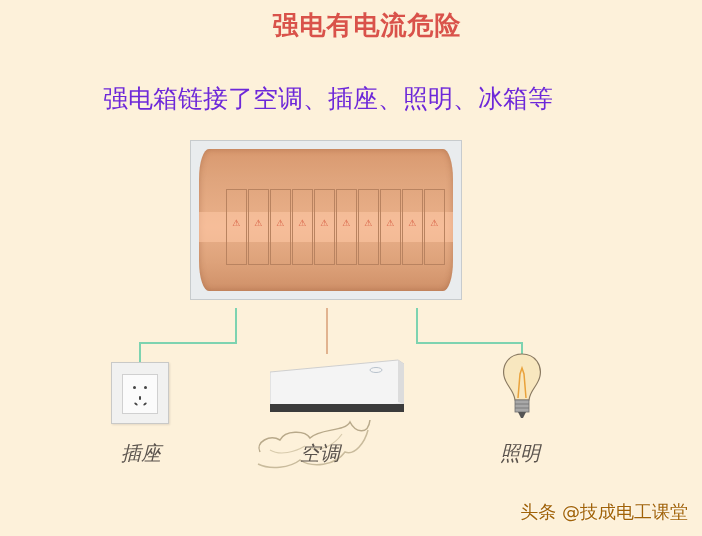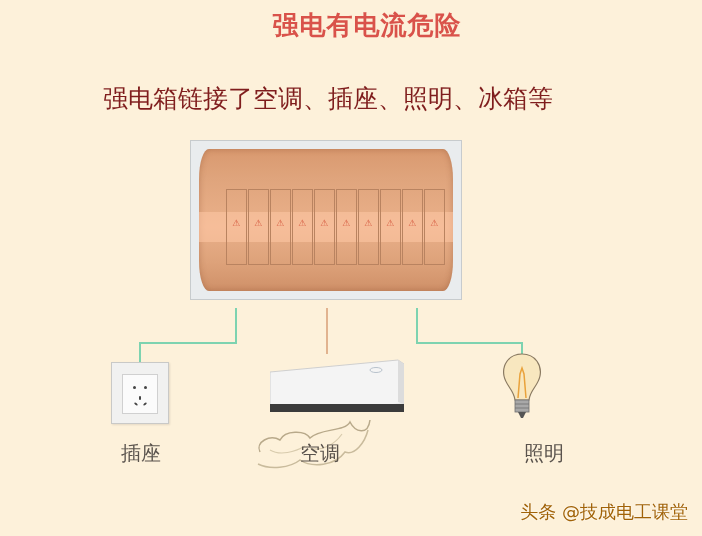--- a/index.html
+++ b/index.html
@@ -1,41 +1,41 @@
 <!DOCTYPE html>
 <html><head>
 <meta charset="utf-8">
 <style>
   html, body { margin:0; padding:0; }
   body { width:702px; height:536px; background:#fdf1da; position:relative; overflow:hidden;
          font-family:"DejaVu Sans", sans-serif; }
   .title { position:absolute; left:16px; width:702px; top:8px; text-align:center; font-size:26px;
            font-weight:bold; color:#d9524a; letter-spacing:1px; }
-  .subtitle { position:absolute; left:103px; top:82px; font-size:25px; color:#7f1d1d; white-space:nowrap; }
+  .subtitle { position:absolute; left:103px; top:82px; font-size:25px; color:#6d28d9; white-space:nowrap; }
   .box-frame { position:absolute; left:190px; top:140px; width:272px; height:160px; background:#e9ecee;
                border:1px solid #c7cbcd; box-sizing:border-box; }
   .box-panel { position:absolute; left:8px; top:8px; width:254px; height:142px; border-radius:10px/30px;
                background:linear-gradient(#d9996f 0%, #dfa47c 20%, #e7ad86 45%, #eab08a 55%, #dda27a 80%, #cf9068 100%);
                box-shadow: inset 0 0 6px rgba(120,60,30,.35); }
   .band { position:absolute; left:0; right:0; top:63px; height:30px; background:rgba(255,200,165,.55); }
   .breakers { position:absolute; left:27px; top:40px; display:flex; }
   .breaker { width:21px; height:76px; border:1px solid #b98360; box-sizing:border-box; margin-right:1px;
              position:relative; }
   .breaker .sym { position:absolute; left:4px; top:28px; width:10px; height:10px; color:#d5583e;
                   font-size:9px; line-height:10px; text-align:center; }
   .wire { position:absolute; background:#7dd3b0; }
   .wire.tan { background:#e1b38f; }
   .socket { position:absolute; left:111px; top:362px; width:58px; height:62px; background:#f1f1f0;
             border:1px solid #c9c9c7; box-sizing:border-box; box-shadow:1px 1px 2px rgba(0,0,0,.1);}
   .socket-inner { position:absolute; left:10px; top:11px; width:36px; height:40px; background:#fbfbfb;
                   border:1px solid #d0d0d0; box-sizing:border-box; }
   .hole { position:absolute; width:3px; height:3px; background:#444; border-radius:50%; }
   .ac { position:absolute; left:270px; top:358px; width:134px; height:58px; }
   .bulb { position:absolute; left:500px; top:352px; width:44px; height:70px; }
-  .label { position:absolute; font-size:20px; color:#5a534d; white-space:nowrap; }
+  .label { position:absolute; font-size:20px; color:#5a534d; white-space:nowrap;font-style:italic; }
   .footer { position:absolute; right:14px; top:500px; font-size:18px; color:#a16207; white-space:nowrap;
             text-shadow:0 0 2px #fff; }
 </style>
 </head>
 <body>
 
 <div class="title">强电有电流危险</div>
 <div class="subtitle">强电箱链接了空调、插座、照明、冰箱等</div>
 
 <div class="box-frame">
@@ -111,15 +111,15 @@
 <div class="label" style="left:300px;top:440px;">空调</div>
 
 <svg class="bulb" viewBox="0 0 44 70">
   <path d="M22,2 C8,2 2,14 4,24 C6,34 14,38 15,48 L29,48 C30,38 38,34 40,24 C42,14 36,2 22,2 Z" fill="#f8e7bf" stroke="#8a7a62" stroke-width="1.2"></path>
   <path d="M18,46 L20,22 L22,16 L24,22 L26,46" fill="none" stroke="#e9a23b" stroke-width="1.5"></path>
   <rect x="15" y="48" width="14" height="12" fill="#a8a8a8" stroke="#6f6f6f" stroke-width="0.8"></rect>
   <line x1="15" y1="52" x2="29" y2="52" stroke="#6f6f6f" stroke-width="0.8"></line>
   <line x1="15" y1="56" x2="29" y2="56" stroke="#6f6f6f" stroke-width="0.8"></line>
   <path d="M18,60 L26,60 L23,66 L21,66 Z" fill="#555"></path>
 </svg>
-<div class="label" style="left:524px;top:440px;">照明</div>
+<div class="label" style="left:500px;top:440px;">照明</div>
 
 <div class="footer">头条 @技成电工课堂</div>
 
 </body></html>

